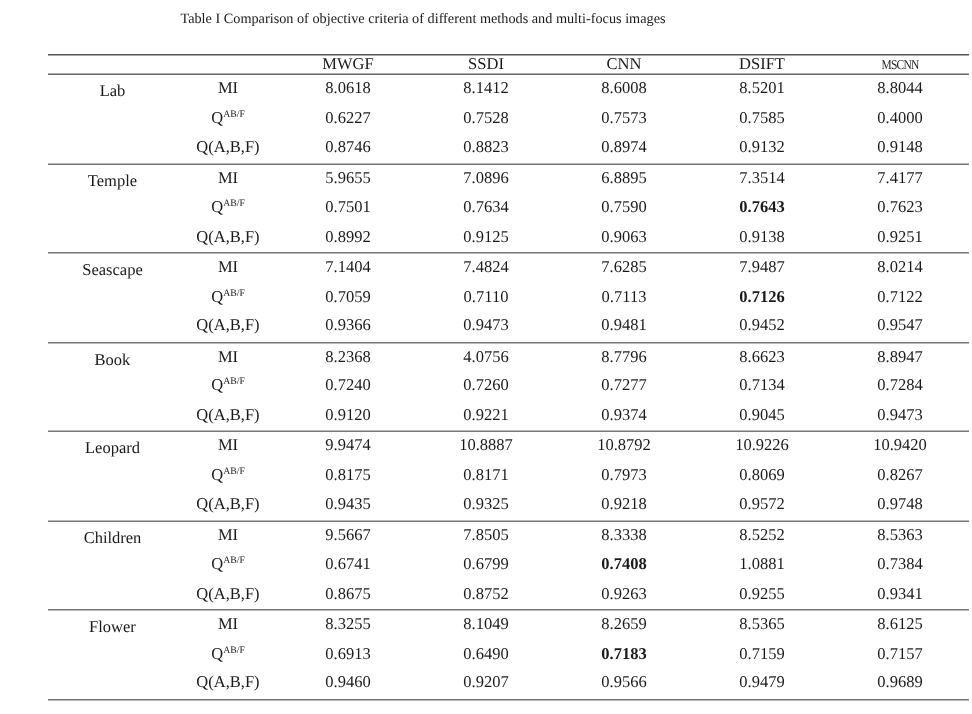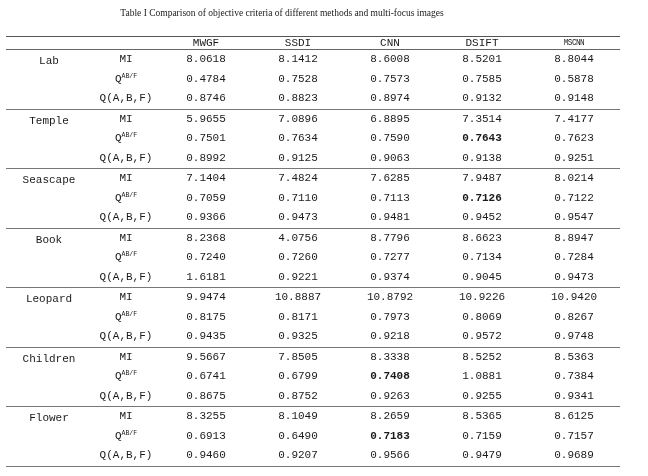--- a/index.html
+++ b/index.html
@@ -19,24 +19,23 @@
       position: absolute;
       top: 8px;
       left: 0;
       width: 564px;
       text-align: center;
       font-size: 9.5px;
       letter-spacing: 0;
     }
     .table-wrap {
       position: absolute;
-      left: 6px;
+      left: 32px;
       top: 36px;
       width: 614px;
-      font-family: Liberation Mono, monospace;
     }
     table {
       width: 614px;
       border-collapse: collapse;
       table-layout: fixed;
       font-size: 11px;
     }
     col.c-img { width: 86px; }
     col.c-met { width: 68px; }
     col.c-val { width: 92px; }
@@ -112,25 +111,25 @@
           <td class="img-name" rowspan="3">Lab</td>
           <td>MI</td>
           <td class="val">8.0618</td>
           <td class="val">8.1412</td>
           <td class="val">8.6008</td>
           <td class="val">8.5201</td>
           <td class="val">8.8044</td>
         </tr>
         <tr>
           <td><span>Q</span><sup class="ss">AB/F</sup></td>
-          <td class="val">0.4784</td>
+          <td class="val">0.6227</td>
           <td class="val">0.7528</td>
           <td class="val">0.7573</td>
           <td class="val">0.7585</td>
-          <td class="val">0.5878</td>
+          <td class="val">0.4000</td>
         </tr>
         <tr class="grp-last">
           <td>Q(A,B,F)</td>
           <td class="val">0.8746</td>
           <td class="val">0.8823</td>
           <td class="val">0.8974</td>
           <td class="val">0.9132</td>
           <td class="val">0.9148</td>
         </tr>
         <tr>
@@ -195,21 +194,21 @@
         <tr>
           <td><span>Q</span><sup class="ss">AB/F</sup></td>
           <td class="val">0.7240</td>
           <td class="val">0.7260</td>
           <td class="val">0.7277</td>
           <td class="val">0.7134</td>
           <td class="val">0.7284</td>
         </tr>
         <tr class="grp-last">
           <td>Q(A,B,F)</td>
-          <td class="val">1.6181</td>
+          <td class="val">0.9120</td>
           <td class="val">0.9221</td>
           <td class="val">0.9374</td>
           <td class="val">0.9045</td>
           <td class="val">0.9473</td>
         </tr>
         <tr>
           <td class="img-name" rowspan="3">Leopard</td>
           <td>MI</td>
           <td class="val">9.9474</td>
           <td class="val">10.8887</td>

